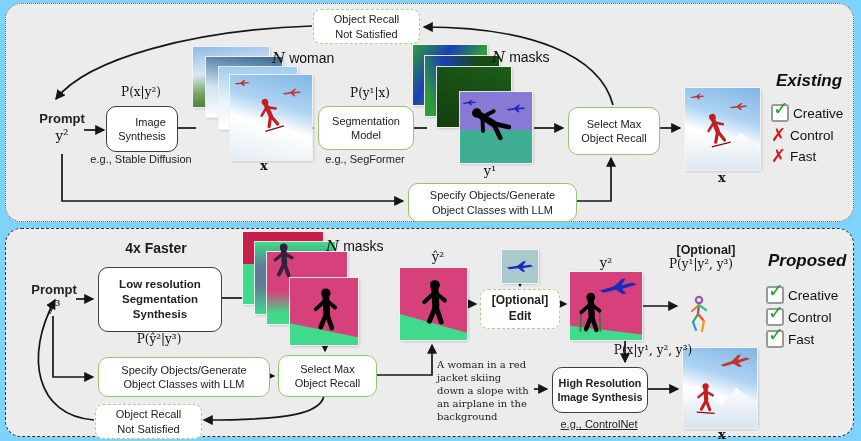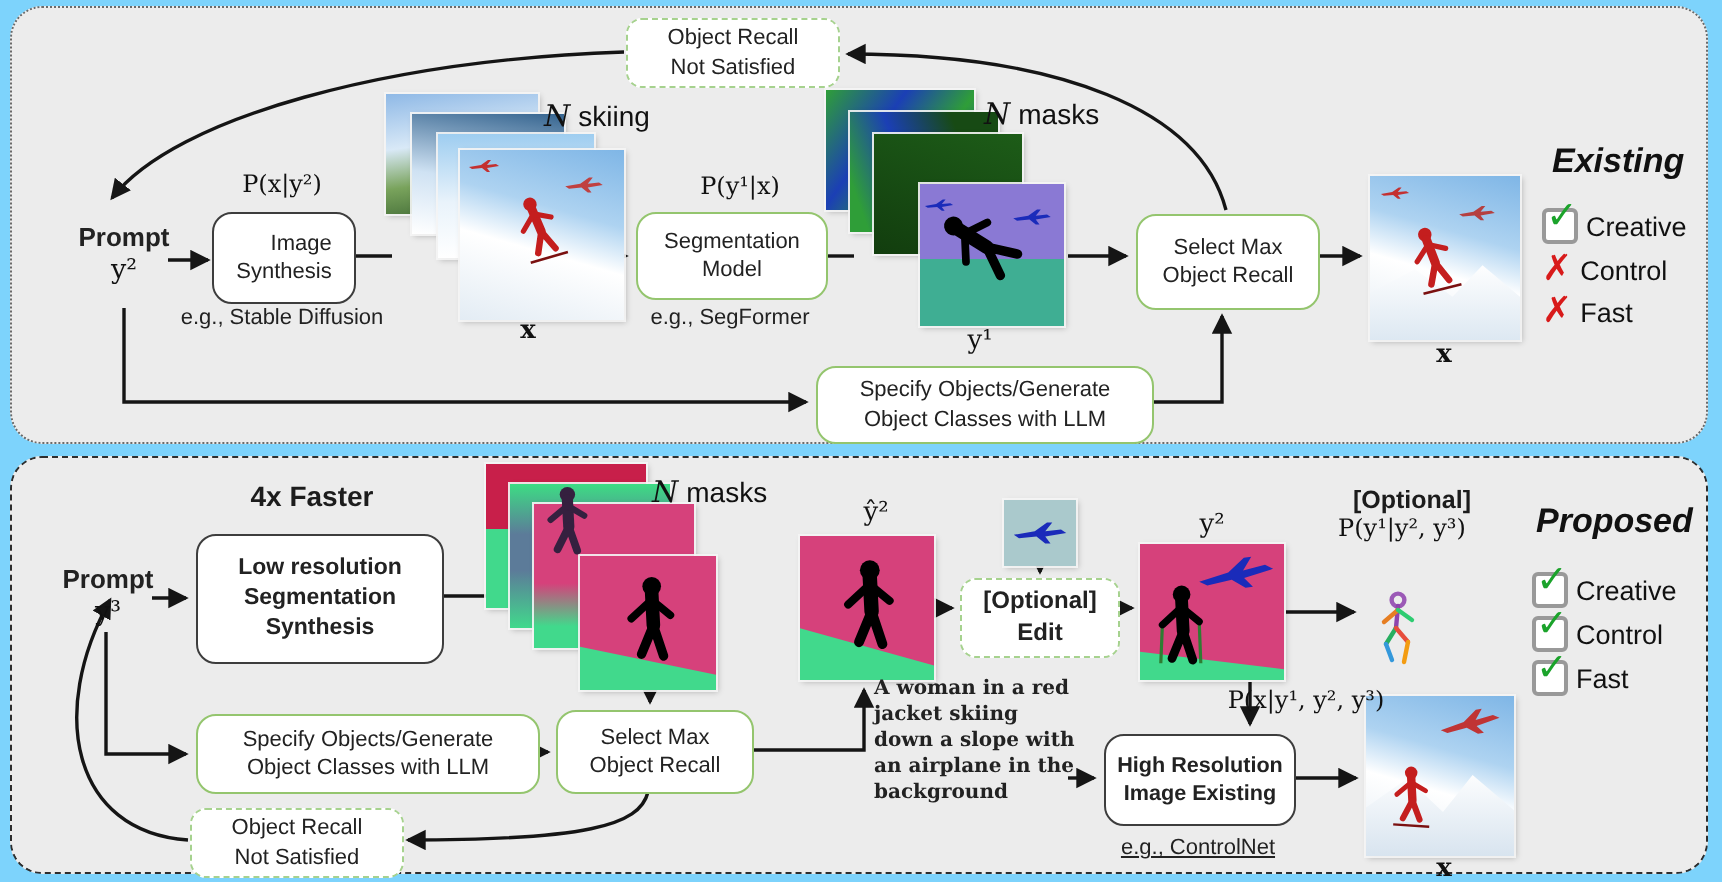--- a/index.html
+++ b/index.html
@@ -115,21 +115,21 @@
       </svg>
       <svg class="person" style="left:4px;top:4px;" width="16" height="8" viewBox="0 0 32 14">
         <path d="M1,8 L13,6 L20,1 L23,1 L19,6 L28,5 L31,7 L19,9 L22,13 L19,13 L14,9 L4,10 Z" fill="#c43030"></path>
       </svg>
       <svg class="person" style="left:52px;top:13px;" width="20" height="9" viewBox="0 0 32 14">
         <path d="M1,8 L13,6 L20,1 L23,1 L19,6 L28,5 L31,7 L19,9 L22,13 L19,13 L14,9 L4,10 Z" fill="#c04040"></path>
       </svg>
     </div>
   </div>
   <div class="nlabel" style="left:272px;top:49px;">
-    <span class="nit">N</span><span>skiing</span>
+    <span class="nit">N</span><span>woman</span>
   </div>
   <div class="varlbl bold" style="left:254px;top:158px;width:20px;">x</div>
 
   <div class="txt math ctr" style="left:342px;top:86px;width:56px;font-size:12px;">P(y¹|x)</div>
 
   <div class="box b-green" style="left:318px;top:106px;width:94px;height:42px;">
     <span class="lbl ml">Segmentation
 Model</span>
   </div>
   <div class="eg" style="left:314px;top:153px;width:102px;">e.g., SegFormer</div>
@@ -208,20 +208,21 @@
   <div class="prompt-blk" style="left:20px;top:283px;width:68px;">
     <div class="pw">Prompt</div>
     <div class="pv">y³</div>
   </div>
 
   <div class="box b-black" style="left:98px;top:267px;width:122px;height:63px;">
     <span class="lbl ml bold" style="font-size:11.5px;">Low resolution
 Segmentation
 Synthesis</span>
   </div>
+  <div class="txt math ctr" style="left:98px;top:332px;width:122px;font-size:12px;">P(ŷ²|y³)</div>
 
   <div class="stack" style="left:243px;top:232px;width:118px;height:115px;">
     <div class="card" style="left:0;top:0;width:80px;height:72px;background:linear-gradient(180deg,#c81f4a 0%,#c81f4a 45%,#41d98c 45%,#41d98c 100%);">
       <svg class="person" style="left:26px;top:8px;" width="28" height="44" viewBox="0 0 40 56">
         <circle cx="21" cy="7" r="5.5" fill="#35203f"></circle>
         <path d="M21,11 L22,30" stroke="#35203f" stroke-width="8" stroke-linecap="round"></path>
         <path d="M21,15 L9,25 M21,15 L33,22" stroke="#35203f" stroke-width="4.5" stroke-linecap="round"></path>
         <path d="M22,30 L14,46 M22,30 L28,47" stroke="#35203f" stroke-width="5.5" stroke-linecap="round"></path>
       </svg>
     </div>
@@ -303,29 +304,29 @@
       <path d="M17,10 L24,15" stroke="#2ecc71"></path>
       <path d="M16,19 L11,27" stroke="#27ae60"></path>
       <path d="M11,27 L14,35" stroke="#3498db"></path>
       <path d="M16,19 L22,26" stroke="#e74c3c"></path>
       <path d="M22,26 L20,36" stroke="#f39c12"></path>
     </g>
   </svg>
 
   <div class="txt math ctr" style="left:599px;top:343px;width:108px;font-size:12px;">P(x|y¹, y², y³)</div>
 
-  <div class="txt ml" style="left:437px;top:338px;width:106px;font-family:'DejaVu Serif',serif;font-weight:bold;font-size:10px;line-height:1.3;color:#222;">A woman in a red
+  <div class="txt ml" style="left:437px;top:358px;width:106px;font-family:'DejaVu Serif',serif;font-weight:normal;font-size:10px;line-height:1.3;color:#222;">A woman in a red
 jacket skiing
 down a slope with
 an airplane in the
 background</div>
 
   <div class="box b-black" style="left:552px;top:367px;width:94px;height:44px;">
     <span class="lbl ml bold" style="font-size:10.8px;">High Resolution
-Image Existing</span>
+Image Synthesis</span>
   </div>
   <div class="eg" style="left:548px;top:418px;width:102px;text-decoration:underline;">e.g., ControlNet</div>
 
   <div class="card photo-sky" style="position:absolute;left:683px;top:348px;width:74px;height:80px;z-index:8;">
     <div class="wedge" style="height:55%;background:linear-gradient(180deg,#ffffff,#d8e4ef);clip-path:polygon(0 45%,28% 12%,52% 50%,72% 8%,100% 48%,100% 100%,0 100%);"></div>
     <svg class="person" style="left:10px;top:32px;" width="24" height="38" viewBox="0 0 40 56">
       <circle cx="21" cy="7" r="5.2" fill="#c41e1e"></circle>
       <path d="M21,11 L22,30" stroke="#c41e1e" stroke-width="7" stroke-linecap="round"></path>
       <path d="M21,15 L9,25 M21,15 L33,22" stroke="#c41e1e" stroke-width="4" stroke-linecap="round"></path>
       <path d="M22,30 L14,45 M22,30 L28,46" stroke="#c41e1e" stroke-width="5" stroke-linecap="round"></path>

